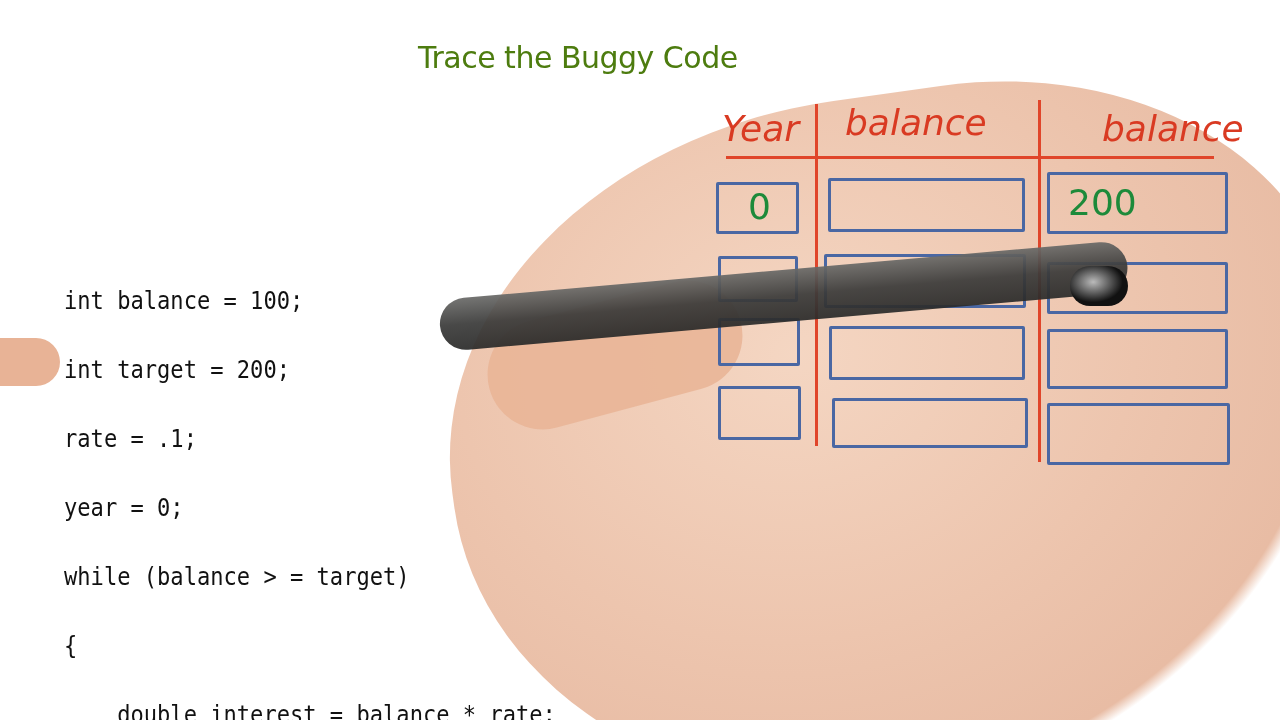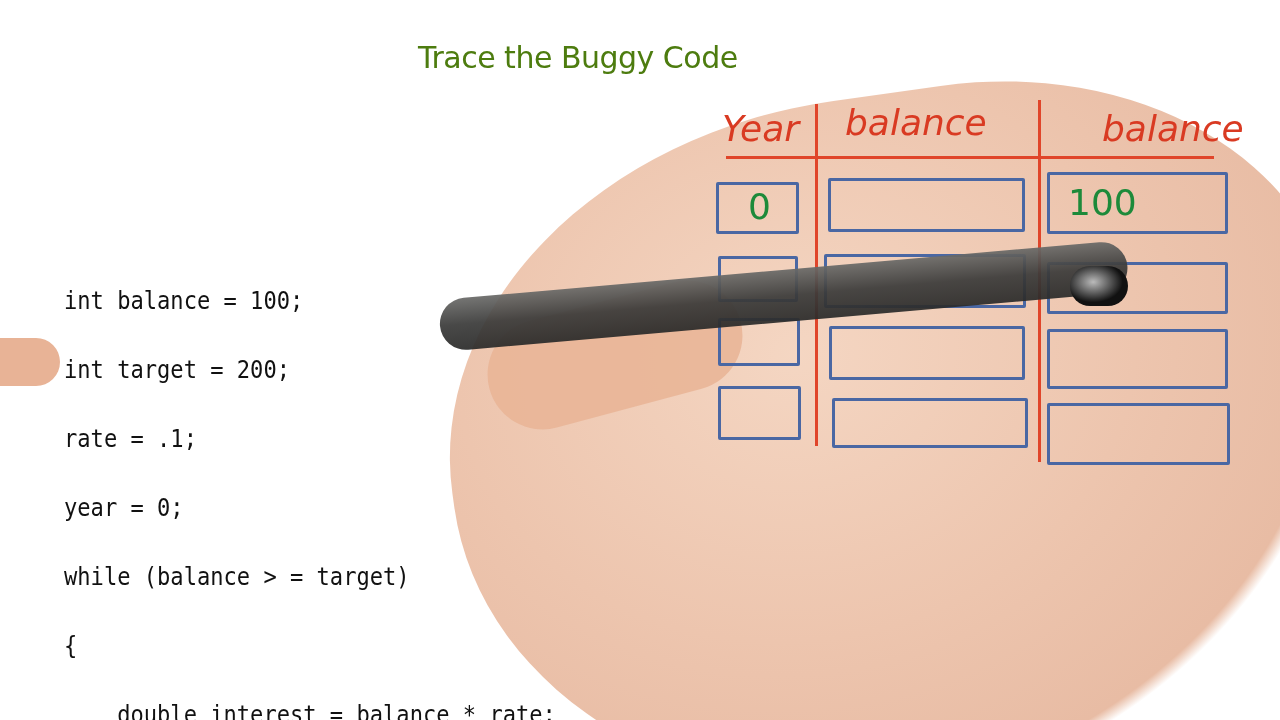--- a/index.html
+++ b/index.html
@@ -50,21 +50,21 @@
     <div class="tbl-label" style="left:1058px; top:108px;margin-left:44px;">balance</div>
 
     <div class="hline"></div>
     <div class="vline" style="left:815px; top:104px; height:342px;"></div>
     <div class="vline" style="left:1038px; top:100px; height:362px;"></div>
 
     <div class="cell" style="left:716px; top:182px; width:83px; height:52px;"></div>
     <div class="cell-val" style="left:748px; top:186px;">0</div>
     <div class="cell" style="left:828px; top:178px; width:197px; height:54px;"></div>
     <div class="cell" style="left:1047px; top:172px; width:181px; height:62px;"></div>
-    <div class="cell-val" style="left:1068px; top:182px;">100</div>
+    <div class="cell-val" style="left:1068px; top:182px;">200</div>
 
     <div class="cell" style="left:718px; top:256px; width:80px; height:46px;"></div>
     <div class="cell" style="left:824px; top:254px; width:202px; height:54px;"></div>
     <div class="cell" style="left:1047px; top:262px; width:181px; height:52px;"></div>
 
     <div class="cell" style="left:718px; top:318px; width:82px; height:48px;"></div>
     <div class="cell" style="left:829px; top:326px; width:196px; height:54px;"></div>
     <div class="cell" style="left:1047px; top:329px; width:181px; height:60px;"></div>
 
     <div class="cell" style="left:718px; top:386px; width:83px; height:54px;"></div>

